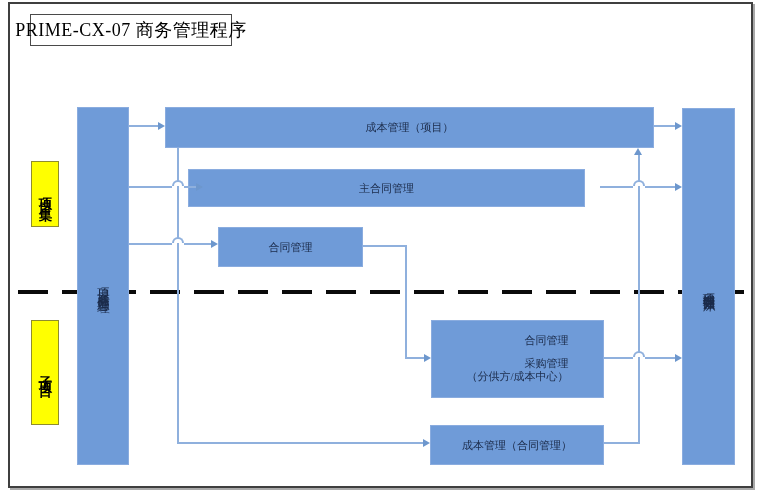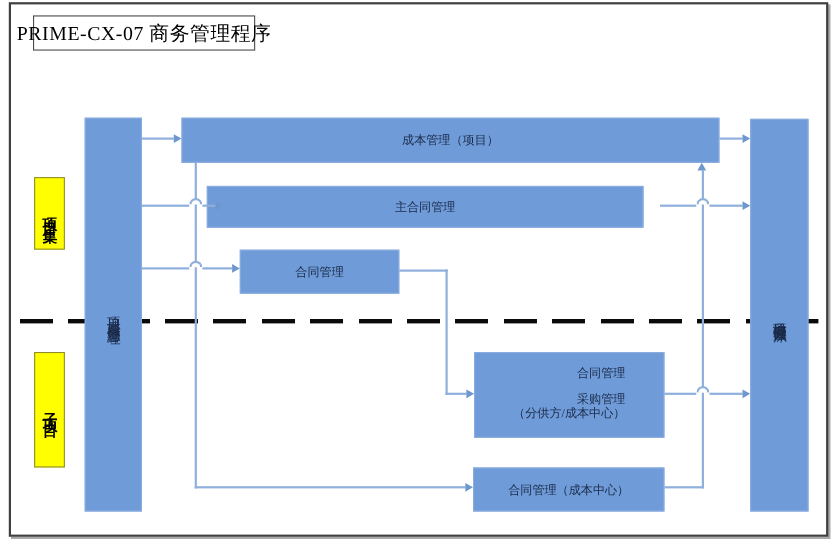--- a/index.html
+++ b/index.html
@@ -93,21 +93,21 @@
 
   <div class="bnode" style="left:431px;top:320px;width:173px;height:78px;">
     <div class="stack">
       <span class="gap-after">合同管理</span>
       <span>采购管理</span>
       <span>（分供方/成本中心）</span>
     </div>
   </div>
 
   <div class="bnode" style="left:430px;top:425px;width:174px;height:40px;">
-    <span>合同管理（成本中心）</span>
+    <span>成本管理（合同管理）</span>
   </div>
 
   <div class="hline" style="left:129px;top:125px;width:29px;"></div>
   <div class="arr-r" style="left:158px;top:122px;"></div>
 
   <div class="vline" style="left:177px;top:148px;height:296px;"></div>
   <div class="hline" style="left:177px;top:442px;width:246px;"></div>
   <div class="arr-r" style="left:423px;top:439px;"></div>
 
   <div class="hline" style="left:129px;top:186px;width:43px;"></div>

